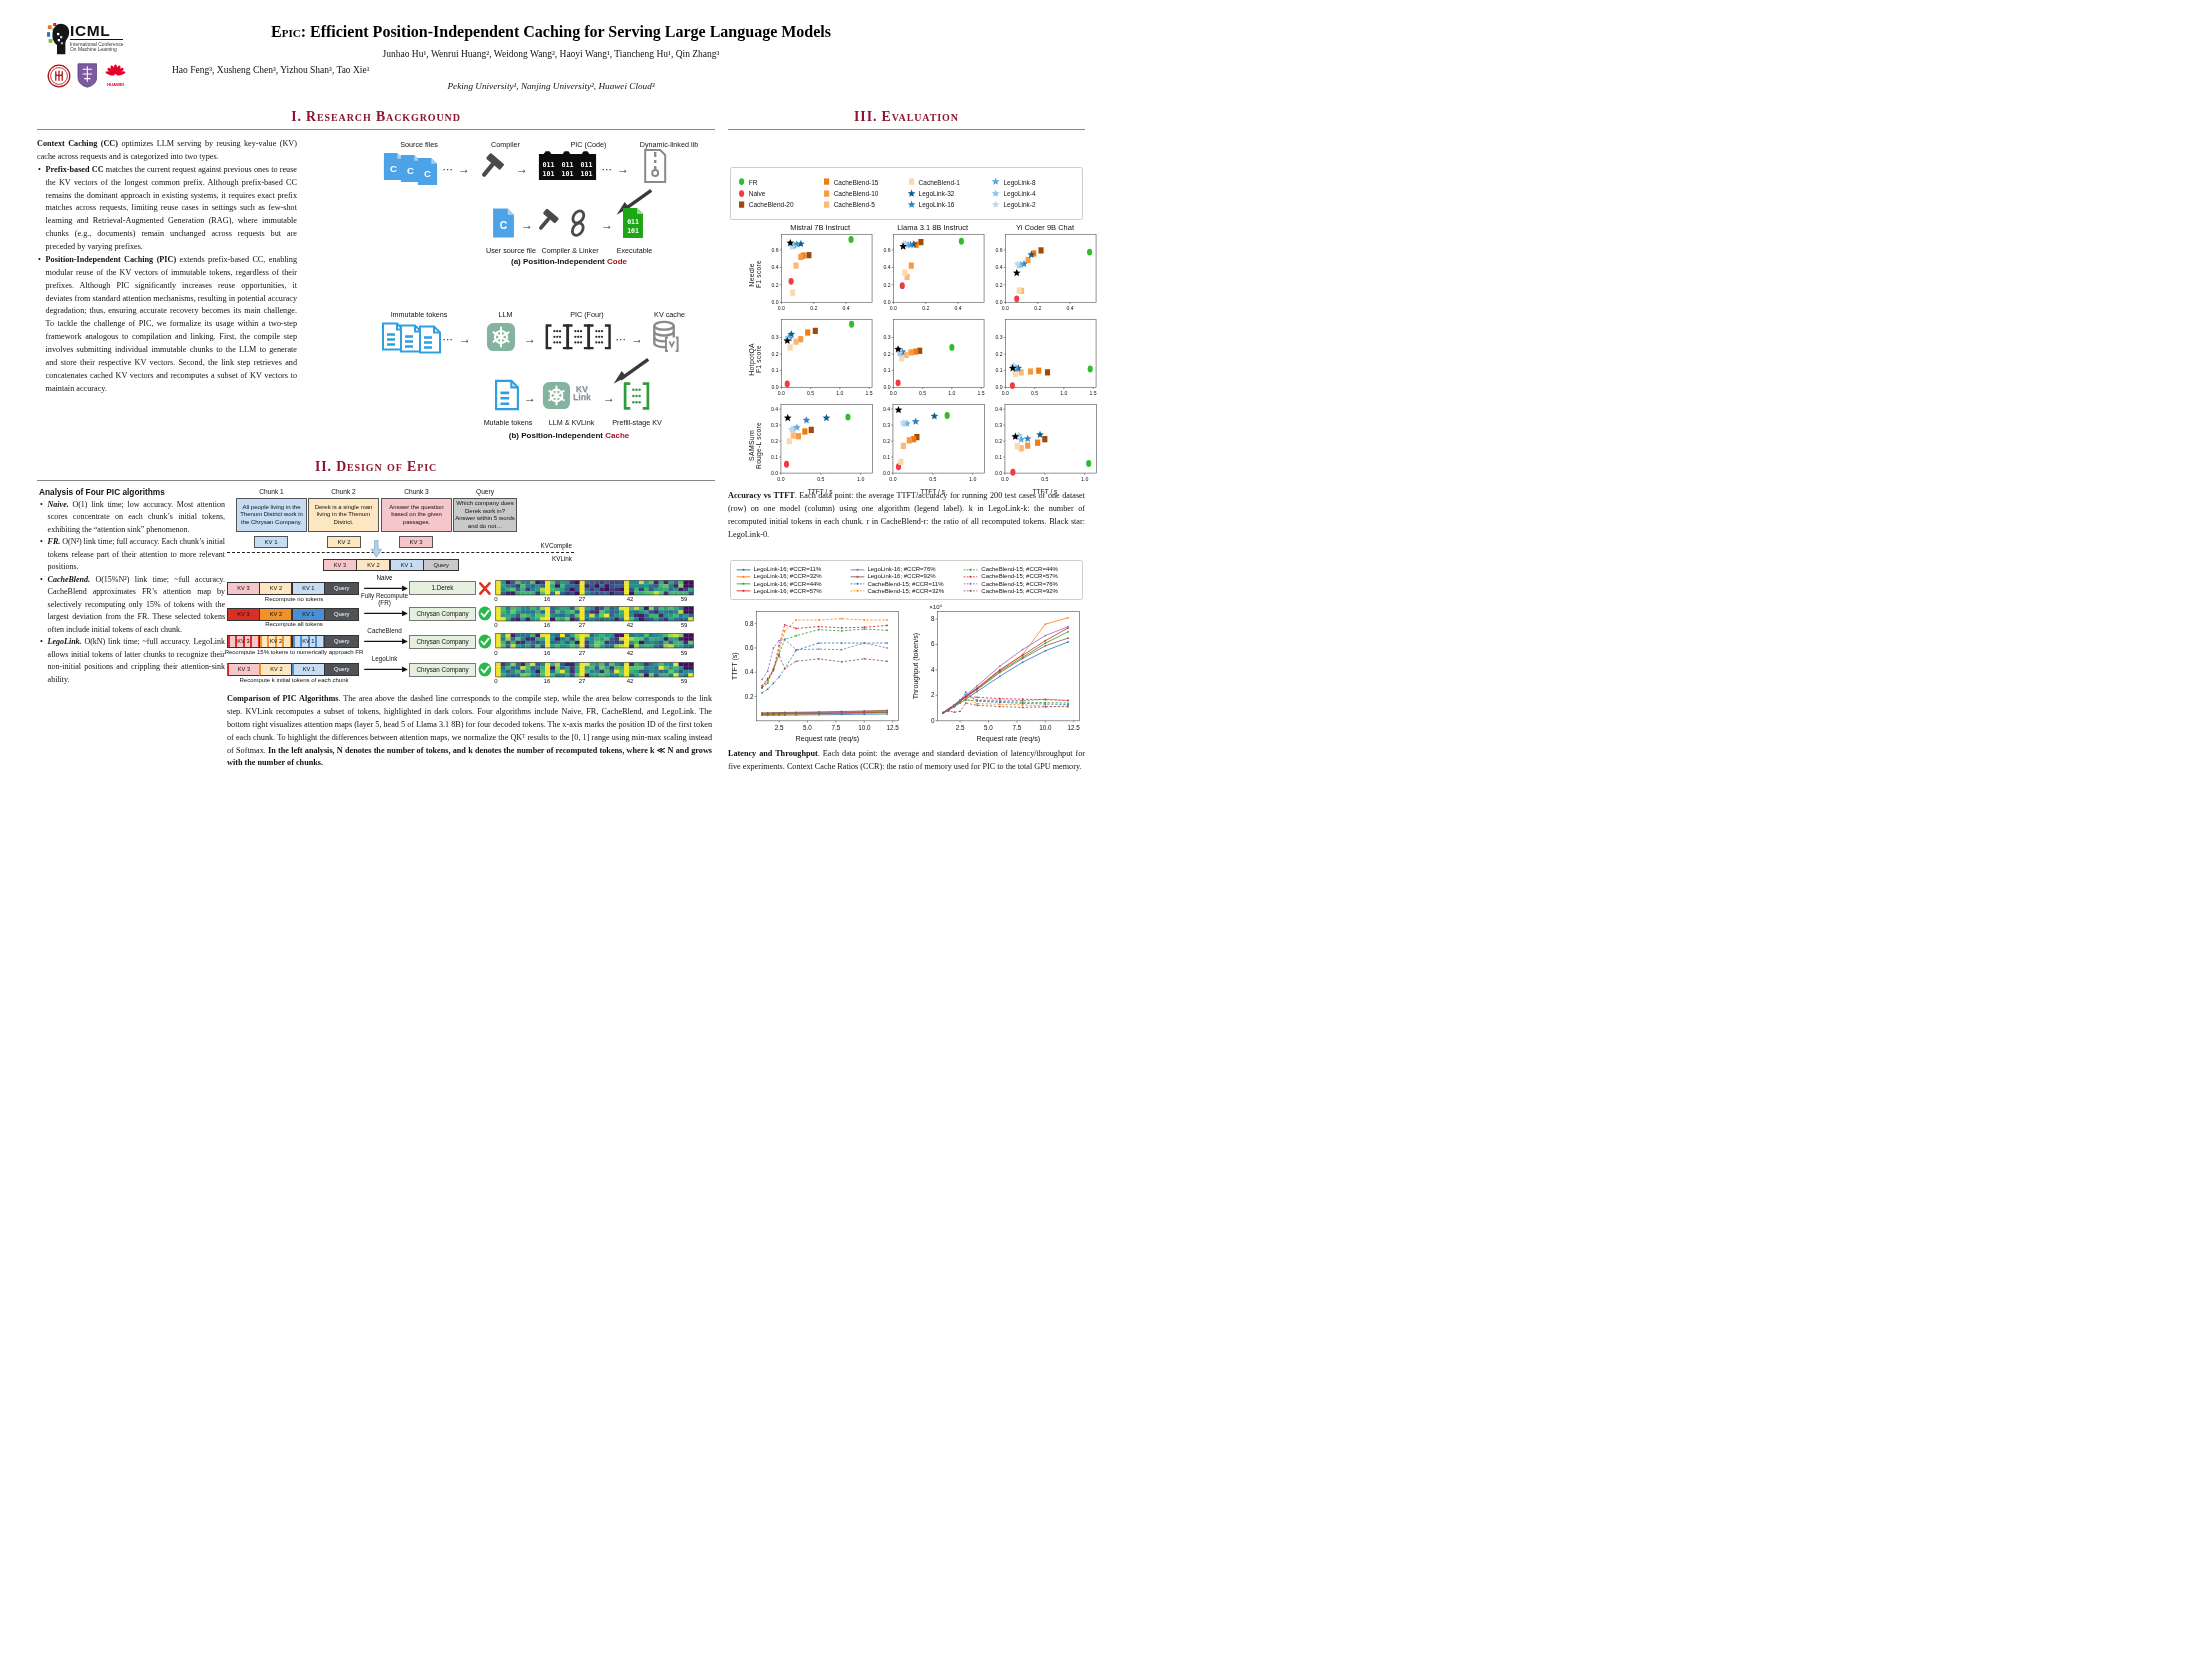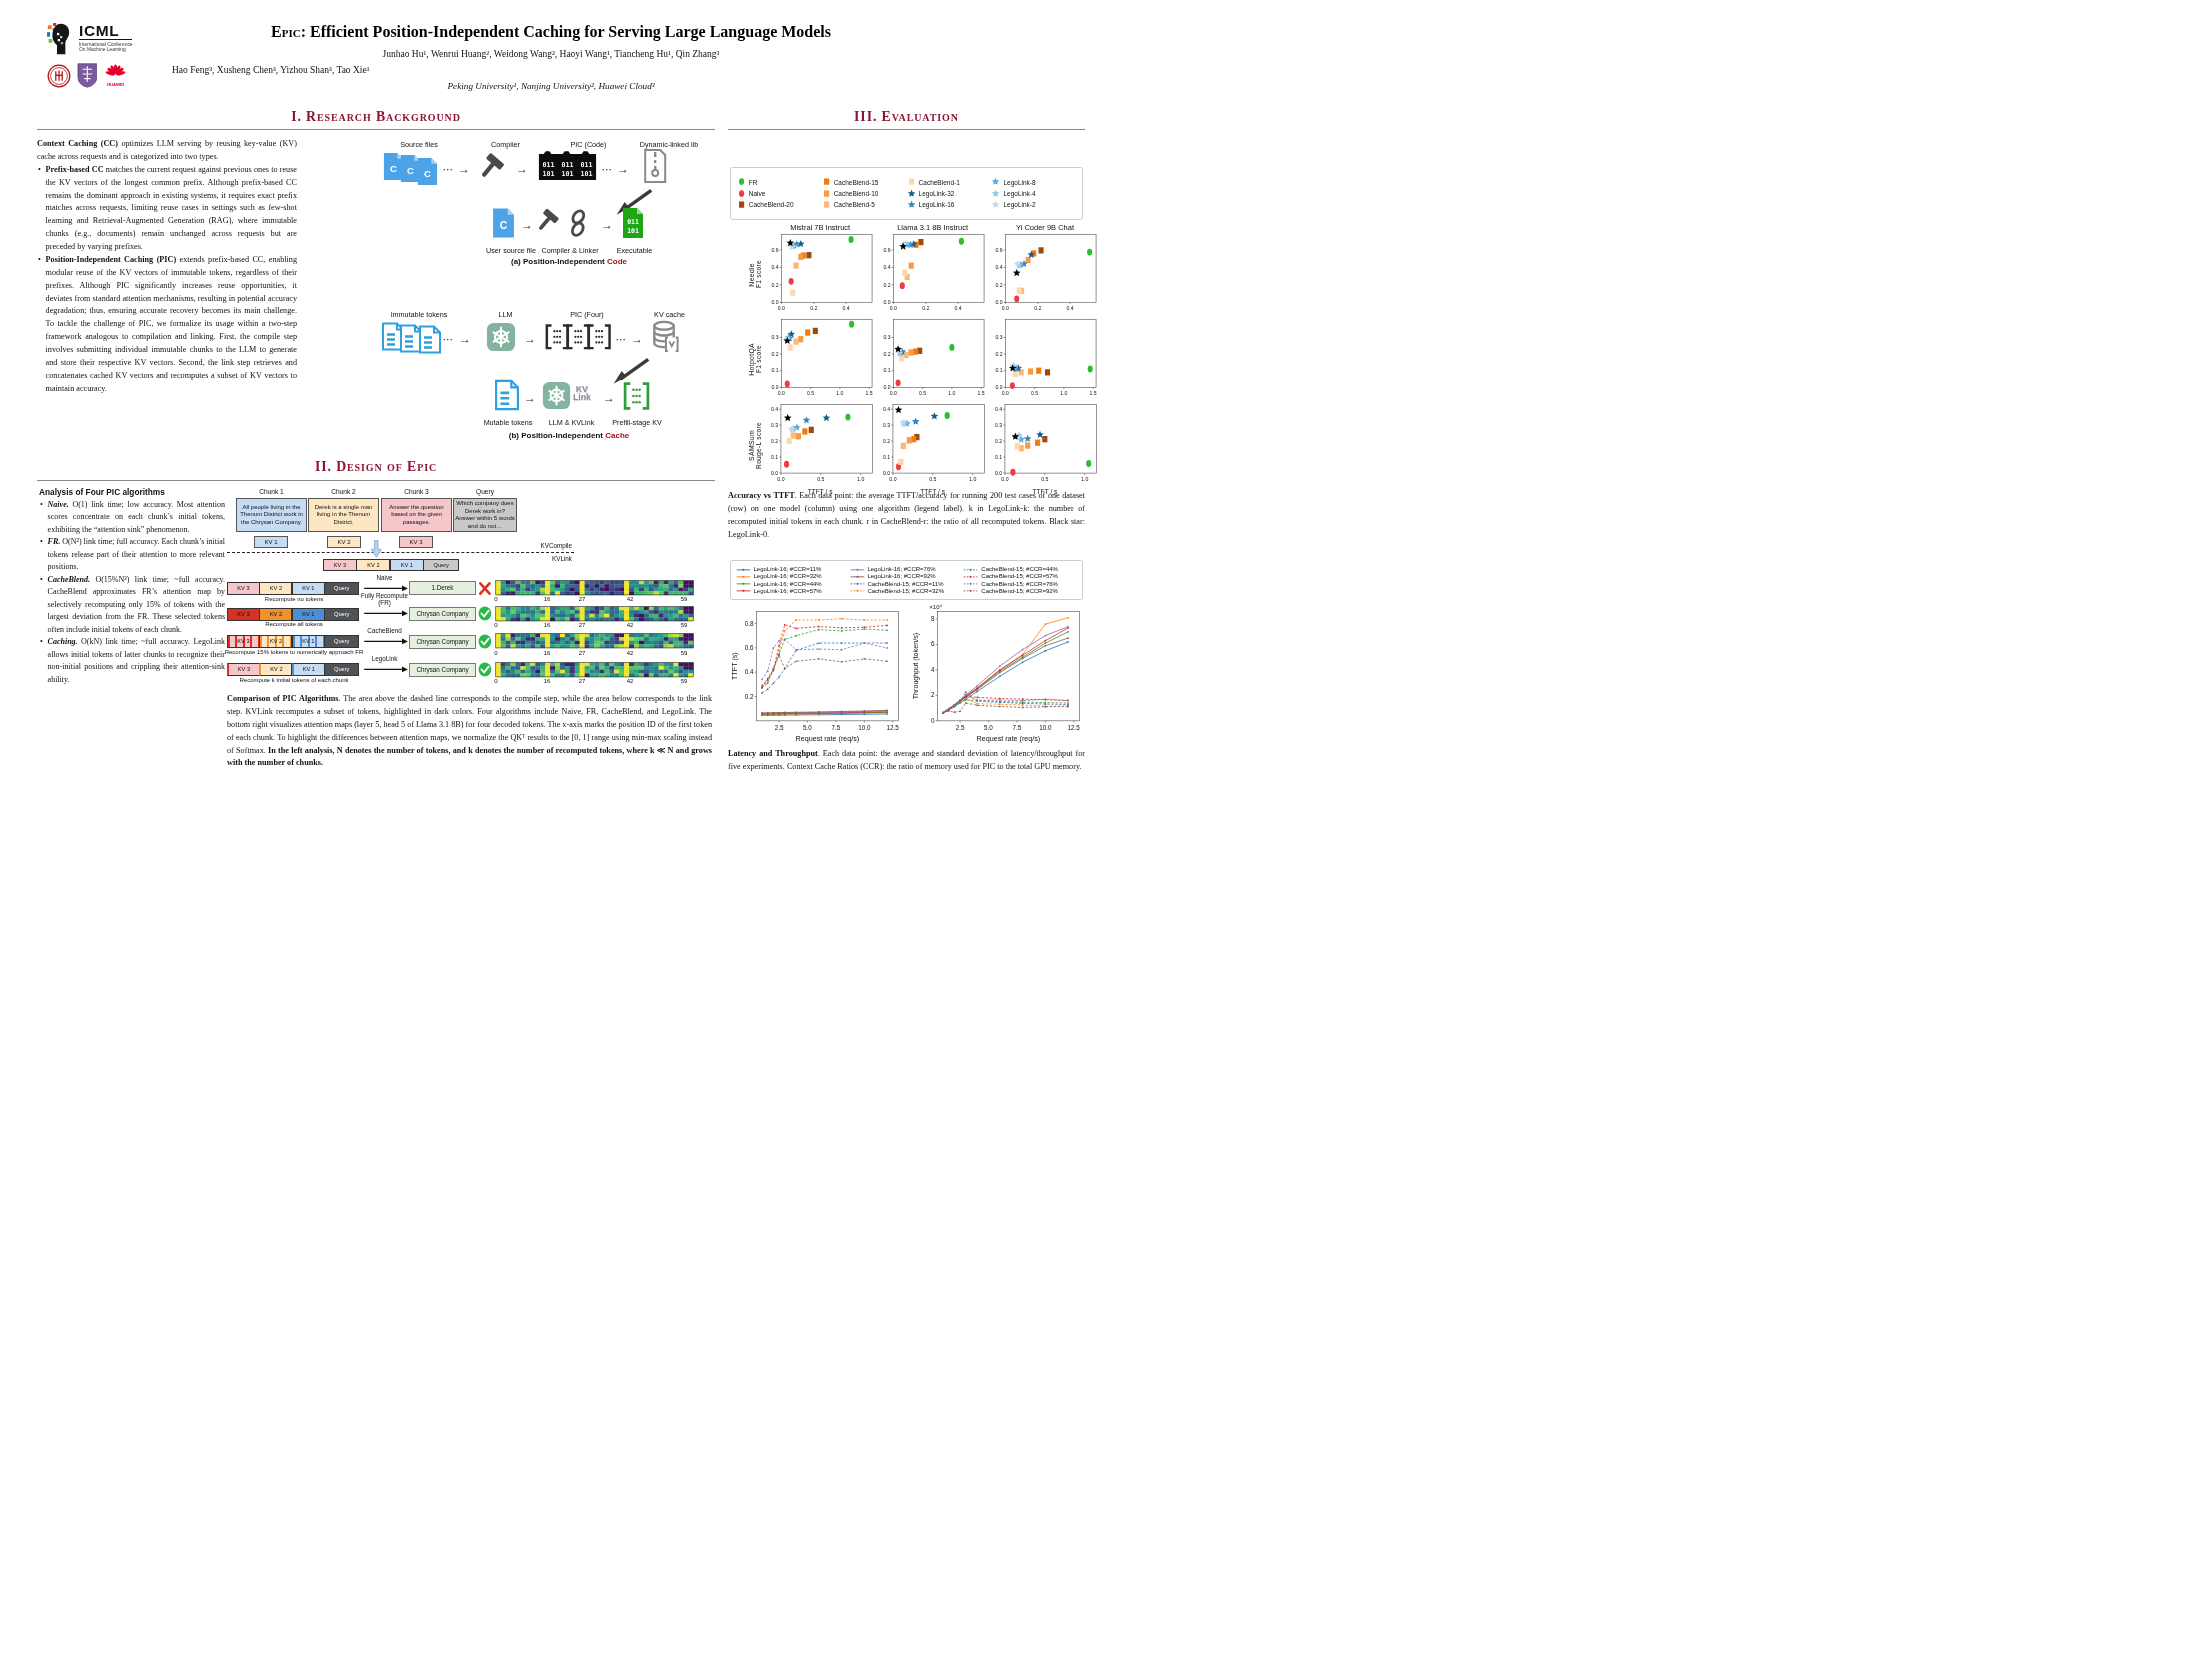--- a/index.html
+++ b/index.html
@@ -49,21 +49,21 @@
   .kvlink-word{font-weight:800;color:#8a8f94;font-size:8.6px;line-height:.95;text-shadow:0.6px 0.6px 0 #cfd4d8;}
   .dash-line{position:absolute;border-top:1.4px dashed #222;height:0;}
   .small-note{position:absolute;font-size:6.3px;color:#111;}
 </style>
 </head>
 <body>
 
 <div class="abs" id="poster" style="left:0;top:0;width:1103px;height:827px;">
 
   <div class="abs" style="left:23px;top:10.3px;width:172px;height:86px;">
-    <div class="abs" style="left:24px;top:12.6px;display:flex;gap:9px;justify-content:center;">
+    <div class="abs" style="left:24px;top:12.6px;display:flex;gap:0;justify-content:center;">
       <svg width="23" height="32" viewBox="0 0 30 42">
         <rect x="1" y="3" width="5" height="5" fill="#e87722"></rect>
           <rect x="0" y="12" width="4" height="6" fill="#1f77b4"></rect>
         <rect x="2" y="21" width="5" height="5" fill="#7ac143"></rect>
           <rect x="8" y="0" width="4" height="4" fill="#d62728"></rect>
         <rect x="7" y="7" width="3" height="3" fill="#888"></rect>
         <path d="M18 1 c7 0 11 5 11 11 c0 8 -5 9 -5 15 l0 14 l-11 0 l0 -12 c-3 -3 -6 -6 -6 -13 c0 -9 5 -15 11 -15 z" fill="#161616"></path>
         <rect x="13" y="13" width="3" height="3" fill="#fff"></rect>
           <rect x="17" y="17" width="3" height="3" fill="#ccc"></rect>
         <rect x="14" y="21" width="3" height="3" fill="#fff"></rect>
@@ -341,21 +341,21 @@
   <div class="cap" style="left:454px;top:431px;width:230px;"><span>(b) Position-Independent </span><span class="red">Cache</span></div>
 
   <div class="sec-h" style="left:37px;top:459px;width:678px;font-family:Liberation Serif, serif;">II. Design of Epic</div>
   <div class="sec-rule" style="left:37px;top:480px;width:678px;"></div>
 
   <div class="para" style="left:39px;top:486px;width:186px;font-size:8px;line-height:1.56;">
     <div class="b" style="font-family:'Liberation Sans',sans-serif;font-size:8.3px;text-align:left;">Analysis of Four PIC algorithms</div>
     <div class="blt"><span class="bi">Naive.</span><span> O(1) link time; low accuracy. Most attention scores concentrate on each chunk’s initial tokens, exhibiting the “attention sink” phenomenon.</span></div>
     <div class="blt"><span class="bi">FR.</span><span> O(N²) link time; full accuracy. Each chunk’s initial tokens release part of their attention to more relevant positions.</span></div>
     <div class="blt"><span class="bi">CacheBlend.</span><span> O(15%N²) link time; ~full accuracy. CacheBlend approximates FR’s attention map by selectively recomputing only 15% of tokens with the largest deviation from the FR. These selected tokens often include initial tokens of each chunk.</span></div>
-    <div class="blt"><span class="bi">Caching.</span><span> O(kN) link time; ~full accuracy. LegoLink allows initial tokens of latter chunks to recognize their non-initial positions and crippling their attention-sink ability.</span></div>
+    <div class="blt"><span class="bi">LegoLink.</span><span> O(kN) link time; ~full accuracy. LegoLink allows initial tokens of latter chunks to recognize their non-initial positions and crippling their attention-sink ability.</span></div>
   </div>
 
   <div class="dlab" style="left:236px;top:488px;width:71px;font-size:6.6px;">Chunk 1</div>
   <div class="dlab" style="left:308px;top:488px;width:71px;font-size:6.6px;">Chunk 2</div>
   <div class="dlab" style="left:381px;top:488px;width:71px;font-size:6.6px;">Chunk 3</div>
   <div class="dlab" style="left:453px;top:488px;width:64px;font-size:6.6px;">Query</div>
   <div class="ckbox c-blue" style="left:236px;top:498px;width:71px;height:34px;">All people living in the Thenum District work in the Chrysan Company.</div>
   <div class="ckbox c-tan" style="left:308px;top:498px;width:71px;height:34px;">Derek is a single man living in the Thenum District.</div>
   <div class="ckbox c-pink" style="left:381px;top:498px;width:71px;height:34px;">Answer the question based on the given passages.</div>
   <div class="ckbox c-gray" style="left:453px;top:498px;width:64px;height:34px;">Which company does Derek work in? Answer within 5 words and do not…</div>

